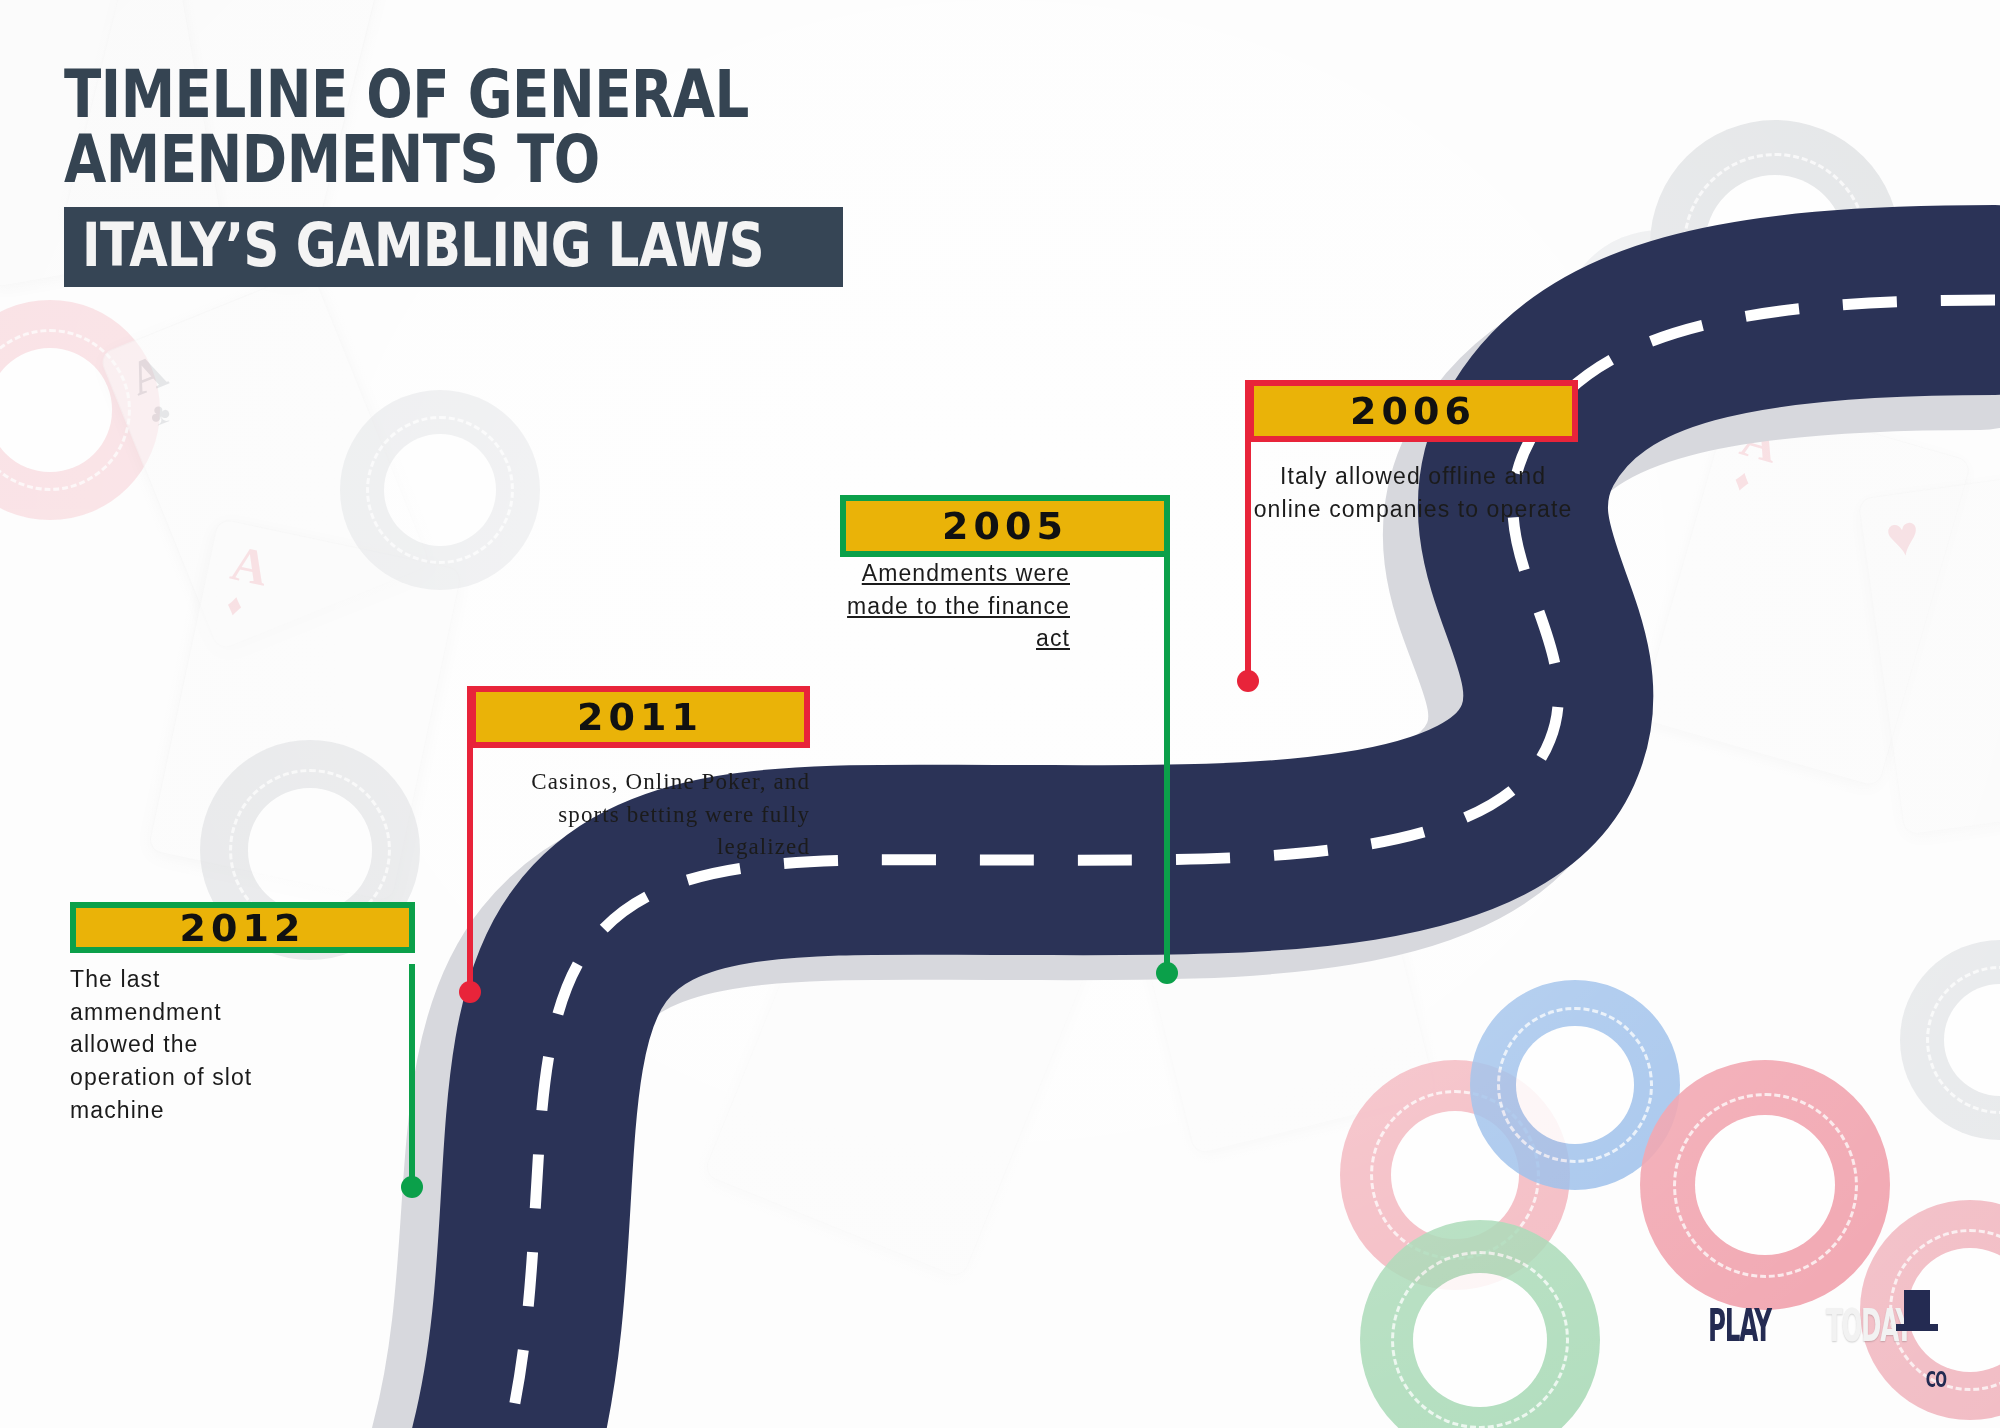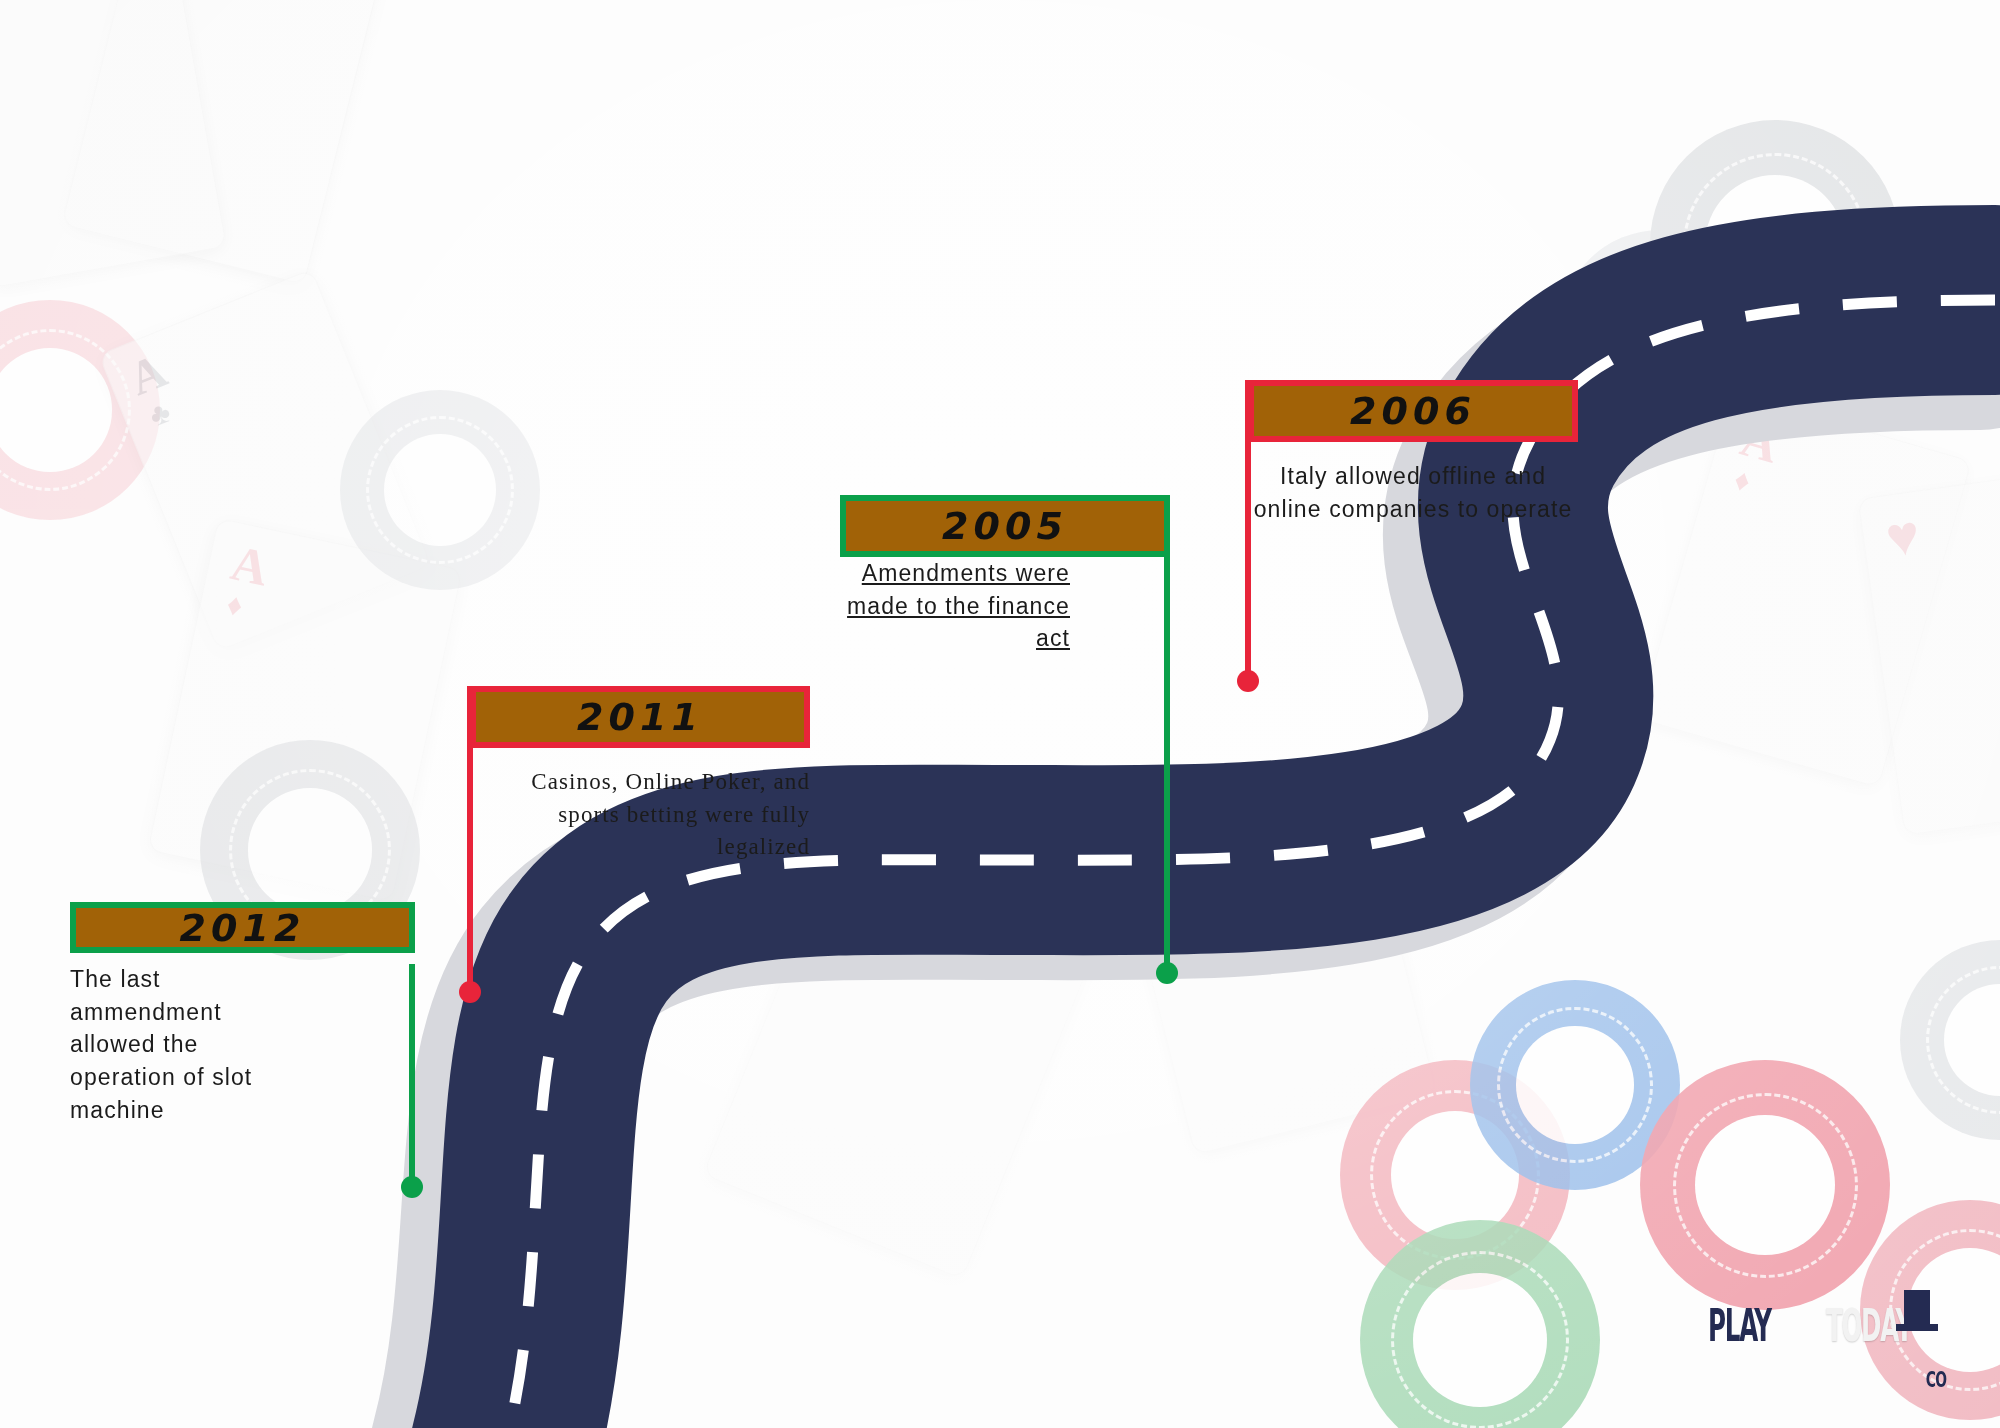--- a/index.html
+++ b/index.html
@@ -22,22 +22,22 @@
   .chip { position:absolute; border-radius:50%; }
   .chip .inner { position:absolute; inset:22%; border-radius:50%; background:#fff; }
   .chip .ring  { position:absolute; inset:13%; border-radius:50%; border:3px dashed rgba(255,255,255,.75); }
 
   
   #road { position:absolute; left:0; top:0; width:2000px; height:1428px; }
 
   
   .callout { position:absolute; }
   .yearbox {
-    border:6px solid #000; background:#a16207;
-    display:flex; align-items:center; justify-content:center;font-style:italic;
+    border:6px solid #000; background:#eab308;
+    display:flex; align-items:center; justify-content:center;
   }
   .yearbox .year {
     font-family:"DejaVu Sans", sans-serif;
     font-weight:bold; font-size:38px; color:#111;
     letter-spacing:5px;
   }
   .desc {
     font-family:"Liberation Sans", sans-serif;
     font-size:23px; line-height:1.42; color:#1b1b1b;
     letter-spacing:1.1px; font-weight:400;
@@ -190,20 +190,27 @@
              C 515 1045, 555 1250, 505 1448" fill="none" stroke="#2b3357" stroke-width="190" stroke-linecap="round"></path>
 
     <path d="M 1995 300
              C 1740 300, 1590 330, 1530 440
              C 1470 550, 1590 640, 1550 740
              C 1500 870, 1220 860, 1010 860
              C 810  860, 660  850, 590  945
              C 515 1045, 555 1250, 505 1448" fill="none" stroke="#ffffff" stroke-width="11" stroke-dasharray="54 44" stroke-linecap="butt"></path>
   </svg>
 
+  <div id="headline">
+    <div class="l1">TIMELINE OF GENERAL</div>
+    <div class="l2">AMENDMENTS TO</div>
+    <div id="subtitleband">
+      <span class="sub">ITALY’S GAMBLING LAWS</span>
+    </div>
+  </div>
 
   <div class="callout" style="left:1248px; top:380px; width:330px;">
     <div class="yearbox red" style="height:62px;">
       <span class="year">2006</span>
     </div>
     <div class="desc" style="text-align:center; margin-top:18px;">Italy allowed offline and online companies to operate</div>
   </div>
   <div class="stem" style="left:1245px; top:380px; width:6px; height:300px; background:#e8243a;"></div>
   <div class="dot" style="left:1237px; top:670px; background:#e8243a;"></div>
 

